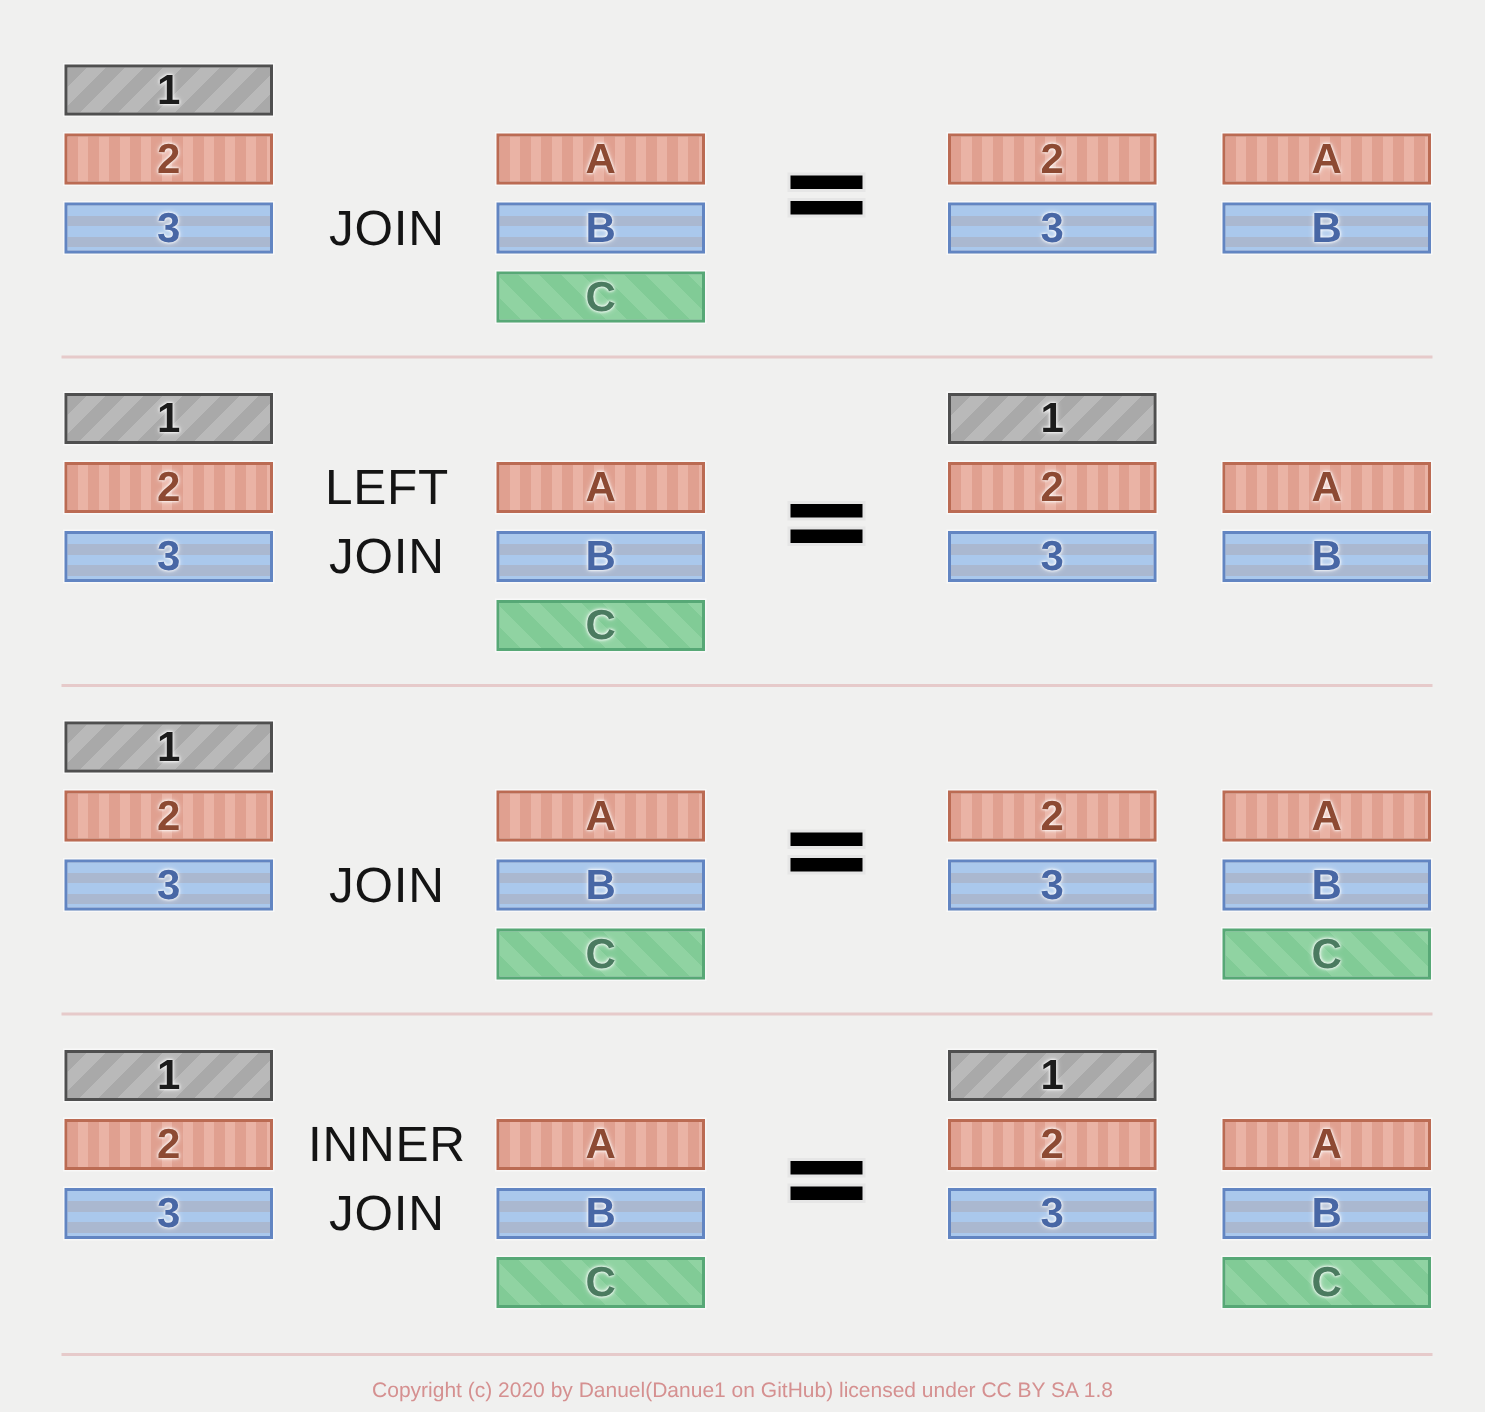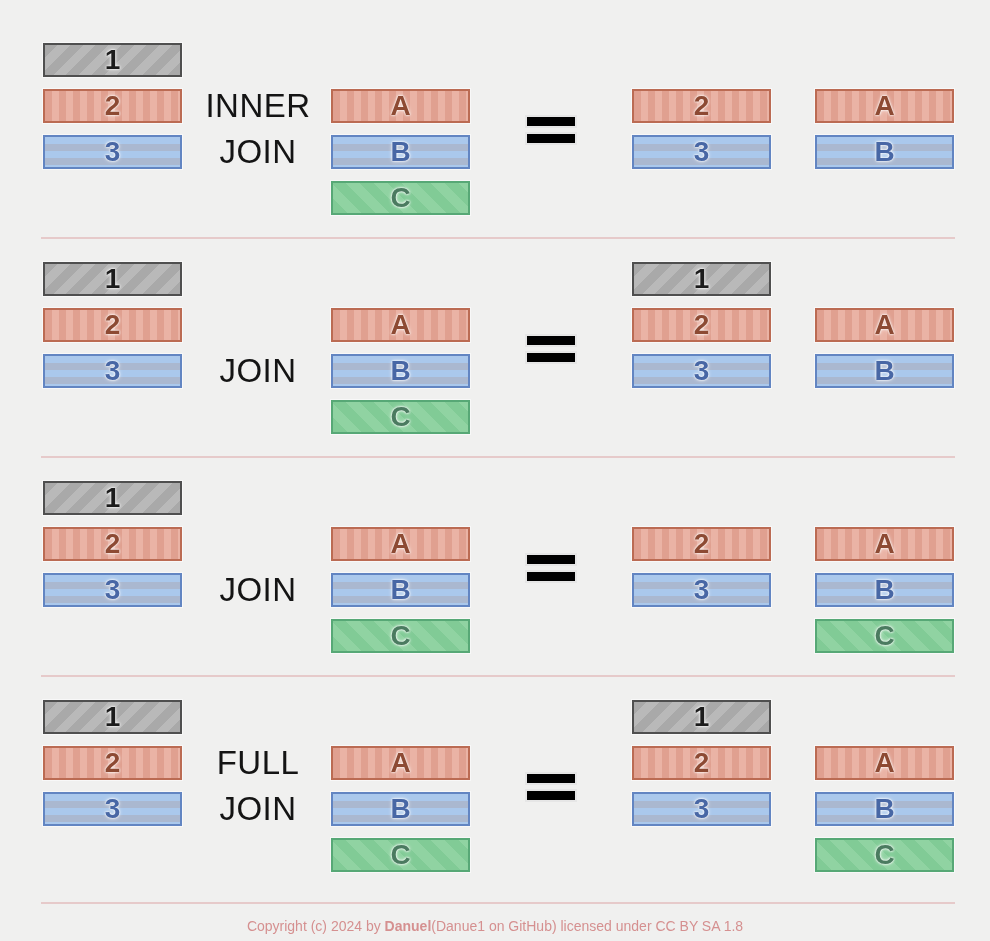--- a/index.html
+++ b/index.html
@@ -60,29 +60,162 @@
     box-shadow:0 0 0 2px rgba(228,228,228,.9);
   }
   .divider{
     position:absolute;left:41px;width:914px;height:2px;
     background:var(--divider);
   }
   .footer{
     position:absolute;left:0;top:918px;width:990px;
     text-align:center;font-size:14px;color:var(--footer-text);
   }
-  .footer b{font-weight:700;}
+  .footer b{font-weight:400;}
 </style>
 </head>
 <body style="background: rgb(240, 240, 239);">
 
 <div class="page">
 
   <div class="section" style="top:43px">
     <div class="join-label">
+      <div class="join-line l2">JOIN</div>
+    </div>
+    <div class="equals">
+      <div class="eqbar"></div>
+      <div class="eqbar"></div>
+    </div>
+  <div class="bar gray" style="left: 43px; top: 0px;">
+        <span class="bar-label">1</span>
+      </div>
+      <div class="bar red" style="left: 43px; top: 46px;">
+        <span class="bar-label">2</span>
+      </div>
+      <div class="bar blue" style="left: 43px; top: 92px;">
+        <span class="bar-label">3</span>
+      </div>
+      <div class="bar red" style="left: 331px; top: 46px;">
+        <span class="bar-label">A</span>
+      </div>
+      <div class="bar blue" style="left: 331px; top: 92px;">
+        <span class="bar-label">B</span>
+      </div>
+      <div class="bar green" style="left: 331px; top: 138px;">
+        <span class="bar-label">C</span>
+      </div>
+      <div class="bar red" style="left: 632px; top: 46px;">
+        <span class="bar-label">2</span>
+      </div>
+      <div class="bar blue" style="left: 632px; top: 92px;">
+        <span class="bar-label">3</span>
+      </div>
+      <div class="bar red" style="left: 815px; top: 46px;">
+        <span class="bar-label">A</span>
+      </div>
+      <div class="bar blue" style="left: 815px; top: 92px;">
+        <span class="bar-label">B</span>
+      </div>
+    </div>
+
+  <div class="divider" style="top:237px"></div>
+
+  <div class="section" style="top:262px">
+    <div class="join-label">
+      <div class="join-line l1">LEFT</div>
+      <div class="join-line l2">JOIN</div>
+    </div>
+    <div class="equals">
+      <div class="eqbar"></div>
+      <div class="eqbar"></div>
+    </div>
+  <div class="bar gray" style="left: 43px; top: 0px;">
+        <span class="bar-label">1</span>
+      </div>
+      <div class="bar red" style="left: 43px; top: 46px;">
+        <span class="bar-label">2</span>
+      </div>
+      <div class="bar blue" style="left: 43px; top: 92px;">
+        <span class="bar-label">3</span>
+      </div>
+      <div class="bar red" style="left: 331px; top: 46px;">
+        <span class="bar-label">A</span>
+      </div>
+      <div class="bar blue" style="left: 331px; top: 92px;">
+        <span class="bar-label">B</span>
+      </div>
+      <div class="bar green" style="left: 331px; top: 138px;">
+        <span class="bar-label">C</span>
+      </div>
+      <div class="bar gray" style="left: 632px; top: 0px;">
+        <span class="bar-label">1</span>
+      </div>
+      <div class="bar red" style="left: 632px; top: 46px;">
+        <span class="bar-label">2</span>
+      </div>
+      <div class="bar blue" style="left: 632px; top: 92px;">
+        <span class="bar-label">3</span>
+      </div>
+      <div class="bar red" style="left: 815px; top: 46px;">
+        <span class="bar-label">A</span>
+      </div>
+      <div class="bar blue" style="left: 815px; top: 92px;">
+        <span class="bar-label">B</span>
+      </div>
+    </div>
+
+  <div class="divider" style="top:456px"></div>
+
+  <div class="section" style="top:481px">
+    <div class="join-label">
+      <div class="join-line l2">JOIN</div>
+    </div>
+    <div class="equals">
+      <div class="eqbar"></div>
+      <div class="eqbar"></div>
+    </div>
+  <div class="bar gray" style="left: 43px; top: 0px;">
+        <span class="bar-label">1</span>
+      </div>
+      <div class="bar red" style="left: 43px; top: 46px;">
+        <span class="bar-label">2</span>
+      </div>
+      <div class="bar blue" style="left: 43px; top: 92px;">
+        <span class="bar-label">3</span>
+      </div>
+      <div class="bar red" style="left: 331px; top: 46px;">
+        <span class="bar-label">A</span>
+      </div>
+      <div class="bar blue" style="left: 331px; top: 92px;">
+        <span class="bar-label">B</span>
+      </div>
+      <div class="bar green" style="left: 331px; top: 138px;">
+        <span class="bar-label">C</span>
+      </div>
+      <div class="bar red" style="left: 632px; top: 46px;">
+        <span class="bar-label">2</span>
+      </div>
+      <div class="bar blue" style="left: 632px; top: 92px;">
+        <span class="bar-label">3</span>
+      </div>
+      <div class="bar red" style="left: 815px; top: 46px;">
+        <span class="bar-label">A</span>
+      </div>
+      <div class="bar blue" style="left: 815px; top: 92px;">
+        <span class="bar-label">B</span>
+      </div>
+      <div class="bar green" style="left: 815px; top: 138px;">
+        <span class="bar-label">C</span>
+      </div>
+    </div>
+
+  <div class="divider" style="top:675px"></div>
+
+  <div class="section" style="top:700px">
+    <div class="join-label">
       <div class="join-line l1">INNER</div>
       <div class="join-line l2">JOIN</div>
     </div>
     <div class="equals">
       <div class="eqbar"></div>
       <div class="eqbar"></div>
     </div>
   <div class="bar gray" style="left: 43px; top: 0px;">
         <span class="bar-label">1</span>
       </div>
@@ -94,170 +227,37 @@
       </div>
       <div class="bar red" style="left: 331px; top: 46px;">
         <span class="bar-label">A</span>
       </div>
       <div class="bar blue" style="left: 331px; top: 92px;">
         <span class="bar-label">B</span>
       </div>
       <div class="bar green" style="left: 331px; top: 138px;">
         <span class="bar-label">C</span>
       </div>
-      <div class="bar red" style="left: 632px; top: 46px;">
-        <span class="bar-label">2</span>
-      </div>
-      <div class="bar blue" style="left: 632px; top: 92px;">
-        <span class="bar-label">3</span>
-      </div>
-      <div class="bar red" style="left: 815px; top: 46px;">
-        <span class="bar-label">A</span>
-      </div>
-      <div class="bar blue" style="left: 815px; top: 92px;">
-        <span class="bar-label">B</span>
-      </div>
-    </div>
-
-  <div class="divider" style="top:237px"></div>
-
-  <div class="section" style="top:262px">
-    <div class="join-label">
-      <div class="join-line l2">JOIN</div>
-    </div>
-    <div class="equals">
-      <div class="eqbar"></div>
-      <div class="eqbar"></div>
-    </div>
-  <div class="bar gray" style="left: 43px; top: 0px;">
-        <span class="bar-label">1</span>
-      </div>
-      <div class="bar red" style="left: 43px; top: 46px;">
-        <span class="bar-label">2</span>
-      </div>
-      <div class="bar blue" style="left: 43px; top: 92px;">
-        <span class="bar-label">3</span>
-      </div>
-      <div class="bar red" style="left: 331px; top: 46px;">
-        <span class="bar-label">A</span>
-      </div>
-      <div class="bar blue" style="left: 331px; top: 92px;">
-        <span class="bar-label">B</span>
-      </div>
-      <div class="bar green" style="left: 331px; top: 138px;">
-        <span class="bar-label">C</span>
-      </div>
       <div class="bar gray" style="left: 632px; top: 0px;">
         <span class="bar-label">1</span>
       </div>
       <div class="bar red" style="left: 632px; top: 46px;">
         <span class="bar-label">2</span>
       </div>
       <div class="bar blue" style="left: 632px; top: 92px;">
         <span class="bar-label">3</span>
       </div>
       <div class="bar red" style="left: 815px; top: 46px;">
         <span class="bar-label">A</span>
       </div>
       <div class="bar blue" style="left: 815px; top: 92px;">
         <span class="bar-label">B</span>
       </div>
-    </div>
-
-  <div class="divider" style="top:456px"></div>
-
-  <div class="section" style="top:481px">
-    <div class="join-label">
-      <div class="join-line l2">JOIN</div>
-    </div>
-    <div class="equals">
-      <div class="eqbar"></div>
-      <div class="eqbar"></div>
-    </div>
-  <div class="bar gray" style="left: 43px; top: 0px;">
-        <span class="bar-label">1</span>
-      </div>
-      <div class="bar red" style="left: 43px; top: 46px;">
-        <span class="bar-label">2</span>
-      </div>
-      <div class="bar blue" style="left: 43px; top: 92px;">
-        <span class="bar-label">3</span>
-      </div>
-      <div class="bar red" style="left: 331px; top: 46px;">
-        <span class="bar-label">A</span>
-      </div>
-      <div class="bar blue" style="left: 331px; top: 92px;">
-        <span class="bar-label">B</span>
-      </div>
-      <div class="bar green" style="left: 331px; top: 138px;">
-        <span class="bar-label">C</span>
-      </div>
-      <div class="bar red" style="left: 632px; top: 46px;">
-        <span class="bar-label">2</span>
-      </div>
-      <div class="bar blue" style="left: 632px; top: 92px;">
-        <span class="bar-label">3</span>
-      </div>
-      <div class="bar red" style="left: 815px; top: 46px;">
-        <span class="bar-label">A</span>
-      </div>
-      <div class="bar blue" style="left: 815px; top: 92px;">
-        <span class="bar-label">B</span>
-      </div>
       <div class="bar green" style="left: 815px; top: 138px;">
         <span class="bar-label">C</span>
       </div>
     </div>
 
-  <div class="divider" style="top:675px"></div>
-
-  <div class="section" style="top:700px">
-    <div class="join-label">
-      <div class="join-line l1">FULL</div>
-      <div class="join-line l2">JOIN</div>
-    </div>
-    <div class="equals">
-      <div class="eqbar"></div>
-      <div class="eqbar"></div>
-    </div>
-  <div class="bar gray" style="left: 43px; top: 0px;">
-        <span class="bar-label">1</span>
-      </div>
-      <div class="bar red" style="left: 43px; top: 46px;">
-        <span class="bar-label">2</span>
-      </div>
-      <div class="bar blue" style="left: 43px; top: 92px;">
-        <span class="bar-label">3</span>
-      </div>
-      <div class="bar red" style="left: 331px; top: 46px;">
-        <span class="bar-label">A</span>
-      </div>
-      <div class="bar blue" style="left: 331px; top: 92px;">
-        <span class="bar-label">B</span>
-      </div>
-      <div class="bar green" style="left: 331px; top: 138px;">
-        <span class="bar-label">C</span>
-      </div>
-      <div class="bar gray" style="left: 632px; top: 0px;">
-        <span class="bar-label">1</span>
-      </div>
-      <div class="bar red" style="left: 632px; top: 46px;">
-        <span class="bar-label">2</span>
-      </div>
-      <div class="bar blue" style="left: 632px; top: 92px;">
-        <span class="bar-label">3</span>
-      </div>
-      <div class="bar red" style="left: 815px; top: 46px;">
-        <span class="bar-label">A</span>
-      </div>
-      <div class="bar blue" style="left: 815px; top: 92px;">
-        <span class="bar-label">B</span>
-      </div>
-      <div class="bar green" style="left: 815px; top: 138px;">
-        <span class="bar-label">C</span>
-      </div>
-    </div>
-
   <div class="divider" style="top:902px"></div>
 
-  <div class="footer"><span>Copyright (c) 2024 by </span><b>Danuel</b><span>(Danue1 on GitHub) licensed under CC BY SA 1.8</span></div>
+  <div class="footer"><span>Copyright (c) 2020 by </span><b>Danuel</b><span>(Danue1 on GitHub) licensed under CC BY SA 1.8</span></div>
 
 </div>
 
 </body></html>

